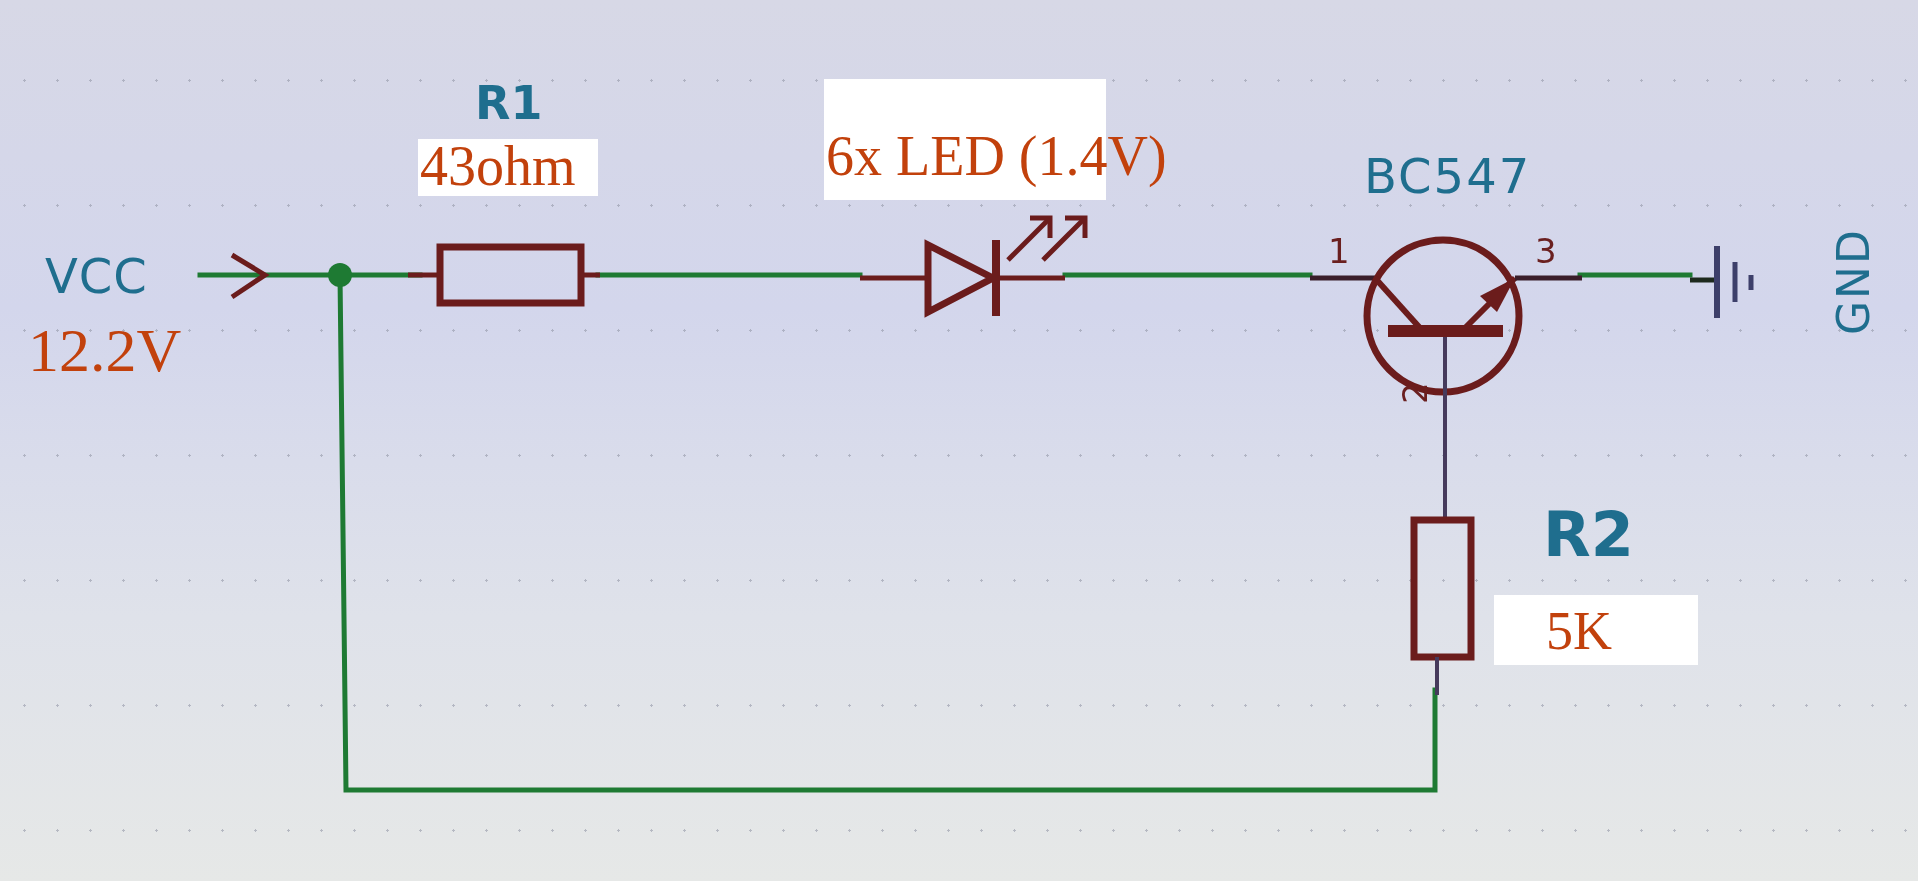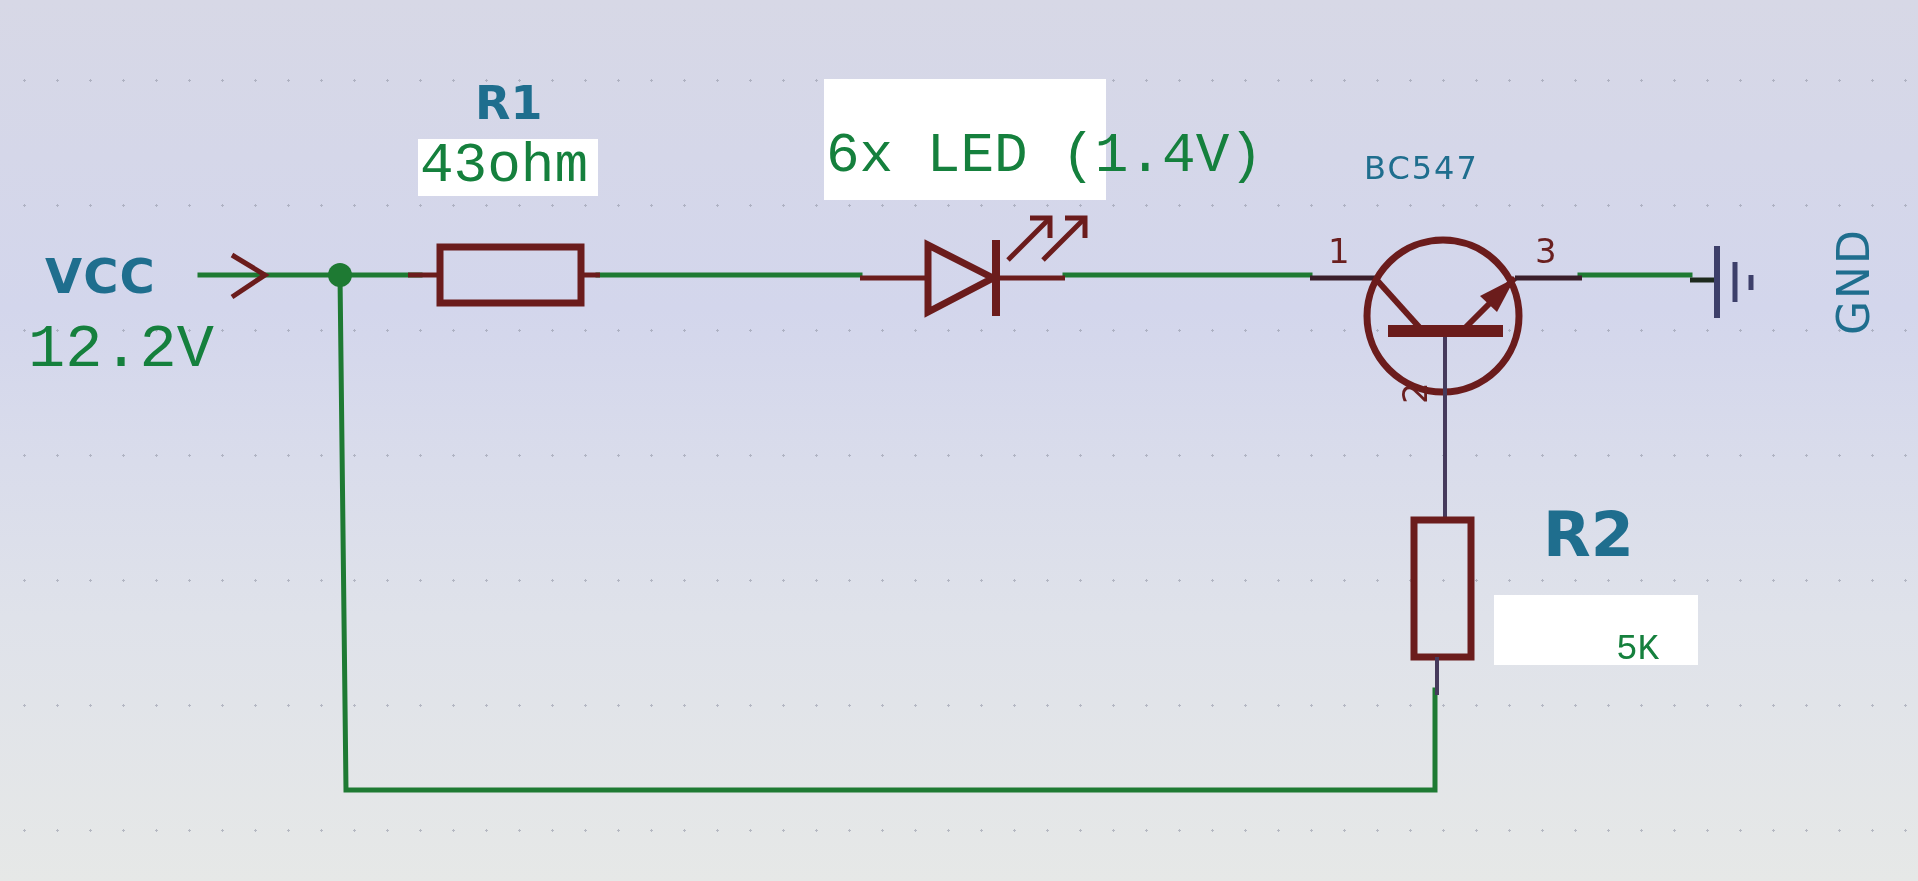--- a/index.html
+++ b/index.html
@@ -5,21 +5,21 @@
   html,body{margin:0;padding:0;}
   body{width:1918px;height:881px;overflow:hidden;background:#d9dbe6;position:relative;font-family:"DejaVu Sans",sans-serif;}
   .bg{position:absolute;inset:0;background:
       linear-gradient(180deg,#d7d8e6 0%,#d3d6ec 35%,#dfe2ea 70%,#e6e8e7 100%);}
   .grid{position:absolute;inset:0;
       background-image:radial-gradient(circle,#8f93a3 1px,transparent 1.4px);
       background-size:33px 125px;background-position:8px 18px;opacity:.55;}
   svg.schem{position:absolute;left:0;top:0;}
   .lbl{position:absolute;white-space:nowrap;line-height:1;}
   .ref{color:#1f6e8e;font-family:"DejaVu Sans",sans-serif;font-weight:bold;}
-  .val{color:#15803d;font-family:Liberation Mono, monospace;}
+  .val{color:#c2410c;font-family:Liberation Serif, serif;}
   .box{position:absolute;background:#fff;}
   .pin{color:#6a1f1f;font-family:"DejaVu Sans",sans-serif;font-size:34px;}
 </style>
 </head>
 <body>
 
 <div class="bg"></div>
 <div class="grid"></div>
 
 <svg class="schem" width="1918" height="881" viewBox="0 0 1918 881">
@@ -74,32 +74,32 @@
   </g>
 
   <g stroke="#3d3f6a" fill="none">
     <line x1="1690" y1="280" x2="1717" y2="280" stroke-width="5" stroke="#1e2a1e"></line>
     <line x1="1717" y1="246" x2="1717" y2="318" stroke-width="6"></line>
     <line x1="1735" y1="262" x2="1735" y2="302" stroke-width="5"></line>
     <line x1="1751" y1="275" x2="1751" y2="290" stroke-width="5"></line>
   </g>
 </svg>
 
-<div class="lbl ref" style="left:45px;top:252px;font-size:48px;font-weight:bold;letter-spacing:1px;">VCC</div>
+<div class="lbl ref" style="left:45px;top:252px;font-size:48px;font-weight:normal;letter-spacing:1px;">VCC</div>
 <div class="lbl val" style="left:28px;top:319px;font-size:62px;">12.2V</div>
 
 <div class="lbl ref" style="left:475px;top:80px;font-size:46px;font-weight:bold;">R1</div>
 <div class="box" style="left:418px;top:139px;width:180px;height:57px;"></div>
 <div class="lbl val" style="left:420px;top:138px;font-size:56px;">43ohm</div>
 
 <div class="box" style="left:824px;top:79px;width:282px;height:121px;"></div>
 <div class="lbl val" style="left:826px;top:108px;font-size:56px;margin-top:20px;">6x LED (1.4V)</div>
 
-<div class="lbl ref" style="left:1364px;top:152px;font-size:32px;font-weight:normal;letter-spacing:2px;">BC547</div>
+<div class="lbl ref" style="left:1364px;top:152px;font-size:48px;font-weight:normal;letter-spacing:2px;">BC547</div>
 <div class="lbl pin" style="left:1328px;top:234px;">1</div>
 <div class="lbl pin" style="left:1535px;top:234px;">3</div>
 <div class="lbl pin" style="left:1398px;top:404px;transform:rotate(-90deg);transform-origin:left top;">2</div>
 
 <div class="lbl ref" style="left:1543px;top:504px;font-size:62px;font-weight:bold;">R2</div>
 <div class="box" style="left:1494px;top:595px;width:204px;height:70px;"></div>
-<div class="lbl val" style="left:1616px;top:604px;font-size:36px;margin-top:28px;">5K</div>
+<div class="lbl val" style="left:1546px;top:604px;font-size:54px;">5K</div>
 
 <div class="lbl ref" style="left:1832px;top:335px;font-size:44px;font-weight:normal;letter-spacing:2px;transform:rotate(-90deg);transform-origin:left top;">GND</div>
 
 </body></html>

